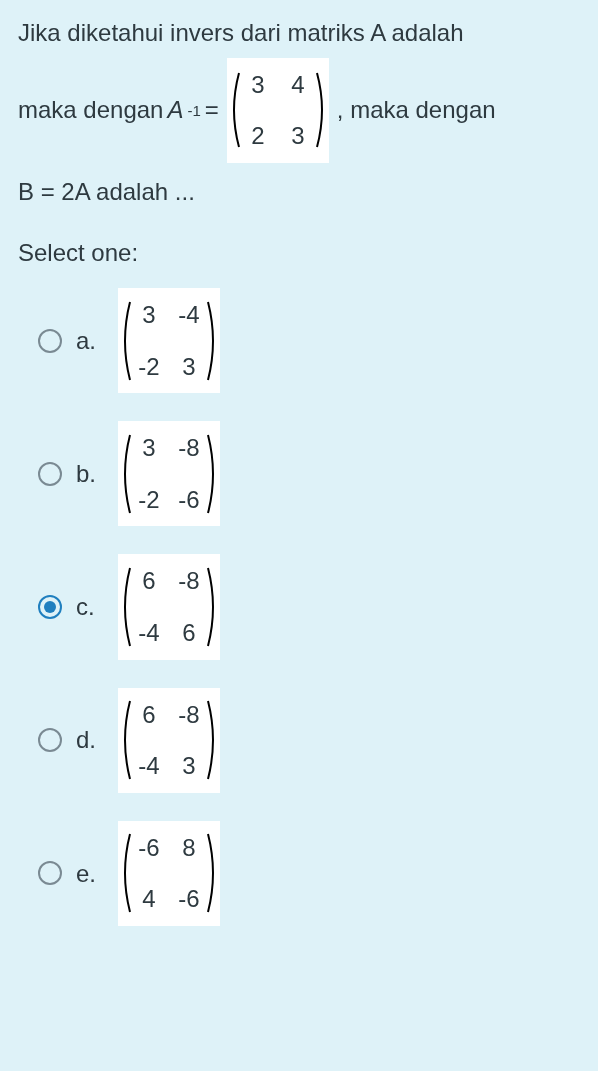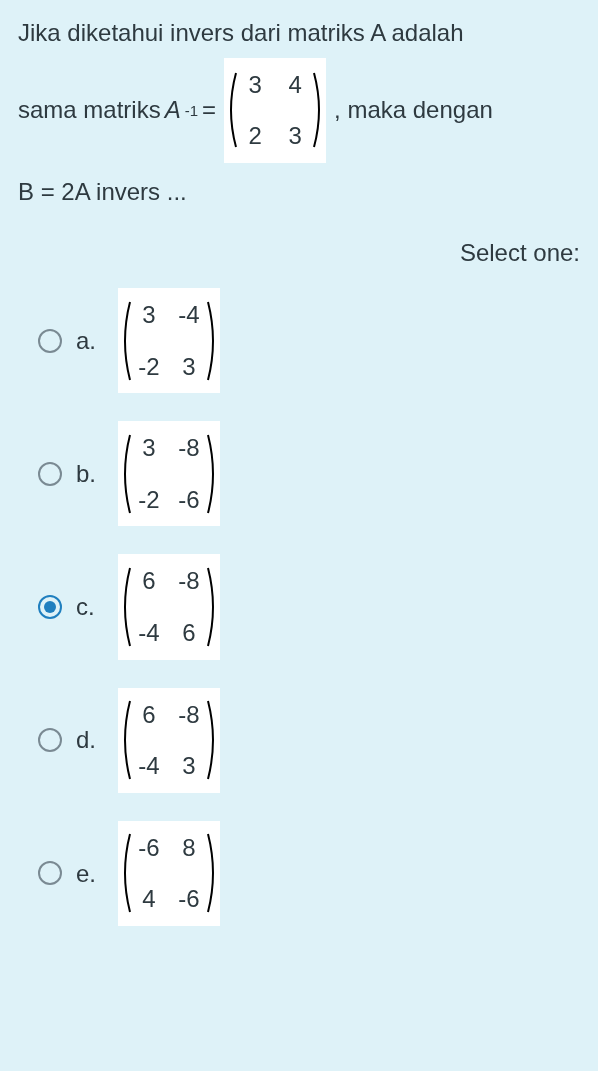--- a/index.html
+++ b/index.html
@@ -27,21 +27,21 @@
   .mcells {
     display: grid;
     grid-template-columns: auto auto;
     row-gap: 18px;
     column-gap: 18px;
     padding: 4px 6px;
     font-size: 24px;
     text-align: center;
   }
   .mcells span { min-width: 22px; }
-  .select-label { margin-top: 28px; margin-bottom: 18px; text-align: right; }
+  .select-label { margin-top: 28px; margin-bottom: 18px; }
   .option-row {
     display: flex;
     align-items: center;
     margin-bottom: 28px;
     gap: 14px;
     padding-left: 20px;
   }
   .radio {
     width: 24px;
     height: 24px;
@@ -62,42 +62,42 @@
   }
   .opt-label { width: 24px; }
   .italic { font-style: italic; }
 </style>
 </head>
 <body>
 
 <div class="question-text">Jika diketahui invers dari matriks A adalah</div>
 
 <div class="line">
-  <span>sama matriks </span>
+  <span>maka dengan </span>
   <span class="italic">A</span>
     <span class="sup">-1</span>
     <span>=</span>
   <span class="matrix">
     <svg width="14" height="78" viewBox="0 0 14 78">
         <path d="M12 2 Q2 39 12 76" stroke="#000" stroke-width="2" fill="none"></path>
       </svg>
     <span class="mcells">
       <span>3</span>
       <span>4</span>
       <span>2</span>
       <span>3</span>
     </span>
     <svg width="14" height="78" viewBox="0 0 14 78">
         <path d="M2 2 Q12 39 2 76" stroke="#000" stroke-width="2" fill="none"></path>
       </svg>
   </span>
   <span>, maka dengan</span>
 </div>
 
-<div class="question-text" style="margin-top:12px;margin-bottom:8px">B = 2A invers ...</div>
+<div class="question-text" style="margin-top:12px;margin-bottom:8px">B = 2A adalah ...</div>
 
 <div class="select-label">Select one:</div>
 
 <div class="option-row">
   <span class="radio"></span>
   <span class="opt-label">a.</span>
   <span class="matrix">
     <svg width="14" height="82" viewBox="0 0 14 82">
         <path d="M12 2 Q2 41 12 80" stroke="#000" stroke-width="2" fill="none"></path>
       </svg>

